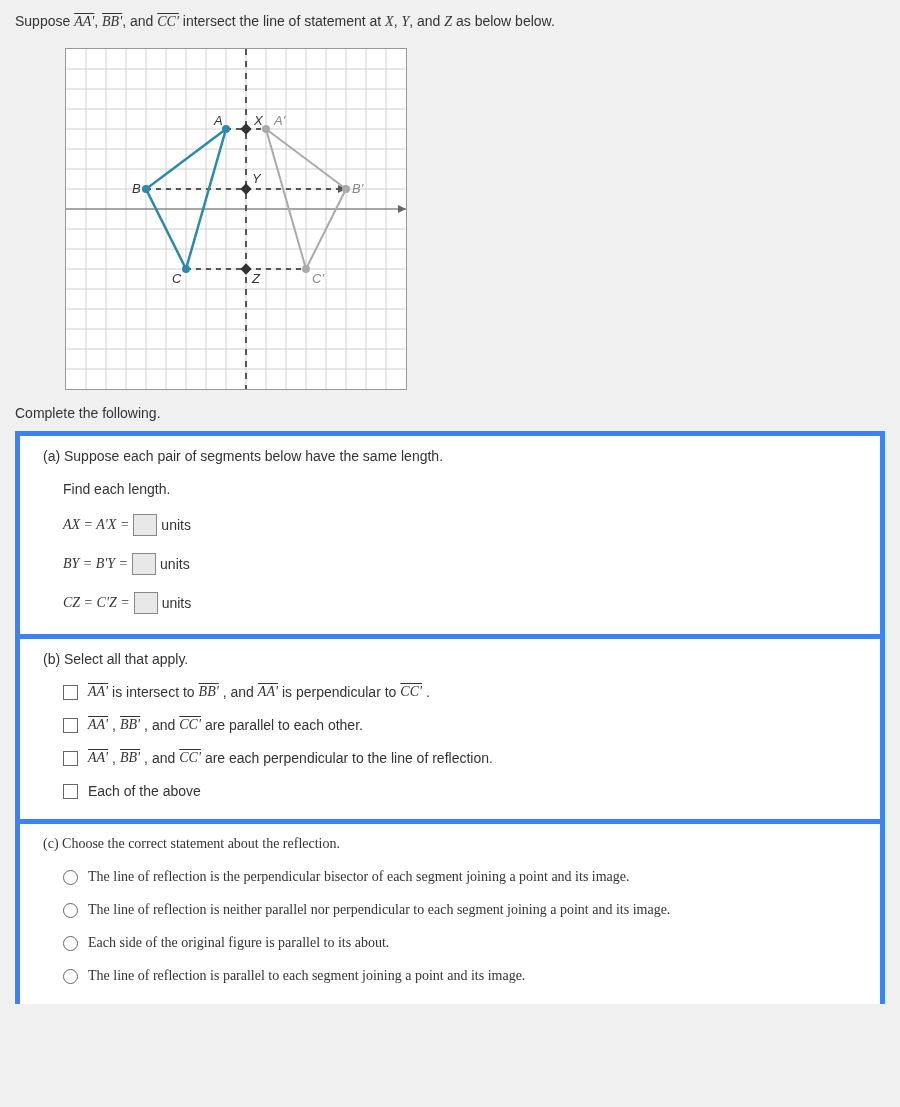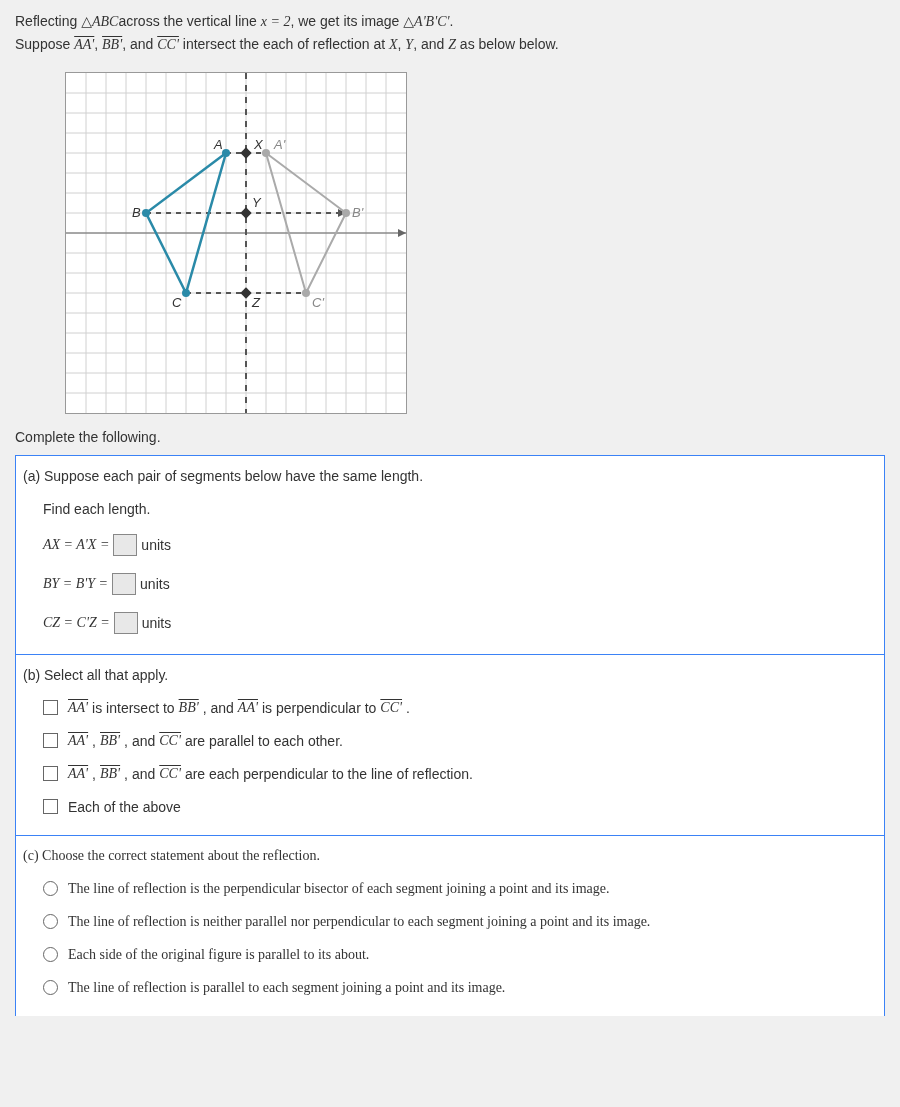--- a/index.html
+++ b/index.html
@@ -33,22 +33,22 @@
     .section-label {
       margin: 10px 0 10px 0;
       font-weight: normal;
     }
     .question-table {
       border-collapse: collapse;
       width: 100%;
       background: #fff;
     }
     .question-table td {
-      border: 1px solid #3b82f6;
-      padding: 12px 7px;
+      border: 5px solid #3b82f6;
+      padding: 12px 23px;
       vertical-align: top;
     }
     .sub-line {
       margin: 8px 0;
       display: flex;
       align-items: center;
       gap: 4px;
       flex-wrap: wrap;
     }
     .indent {
@@ -97,24 +97,21 @@
     .part-label {
       font-weight: normal;
       color: #333;
     }
   </style>
 </head>
 <body>
 
 <div class="instructions">
   <div>
-    <span>Reflecting </span><span class="tri">△</span><span class="math">ABC</span><span>across the vertical line </span><span class="math">x = 2</span><span>, we get its image </span><span class="tri">△</span><span class="math">A'B'C'</span><span>.</span>
-  </div>
-  <div>
-    <span>Suppose </span><span class="seg math">AA'</span><span>, </span><span class="seg math">BB'</span><span>, and </span><span class="seg math">CC'</span><span> intersect the each of reflection at </span><span class="math">X</span><span>, </span><span class="math">Y</span><span>, and </span><span class="math">Z</span><span> as below below.</span>
+    <span>Suppose </span><span class="seg math">AA'</span><span>, </span><span class="seg math">BB'</span><span>, and </span><span class="seg math">CC'</span><span> intersect the line of statement at </span><span class="math">X</span><span>, </span><span class="math">Y</span><span>, and </span><span class="math">Z</span><span> as below below.</span>
   </div>
 </div>
 
 <div class="graph-box">
   <svg class="grid-svg" viewBox="0 0 340 340">
 
     <g stroke="#d0d0d0" stroke-width="1">
       <line x1="20" y1="0" x2="20" y2="340"></line>
         <line x1="40" y1="0" x2="40" y2="340"></line>
         <line x1="60" y1="0" x2="60" y2="340"></line>

